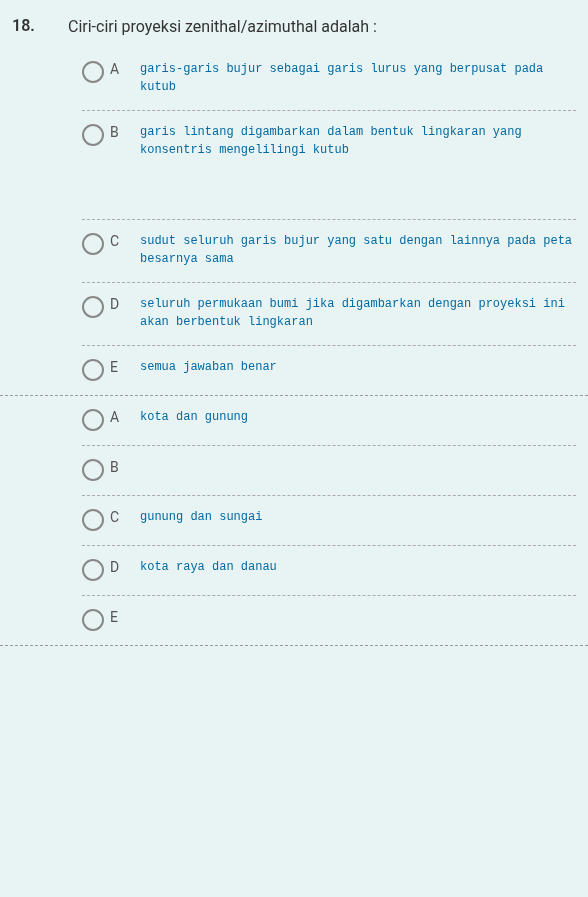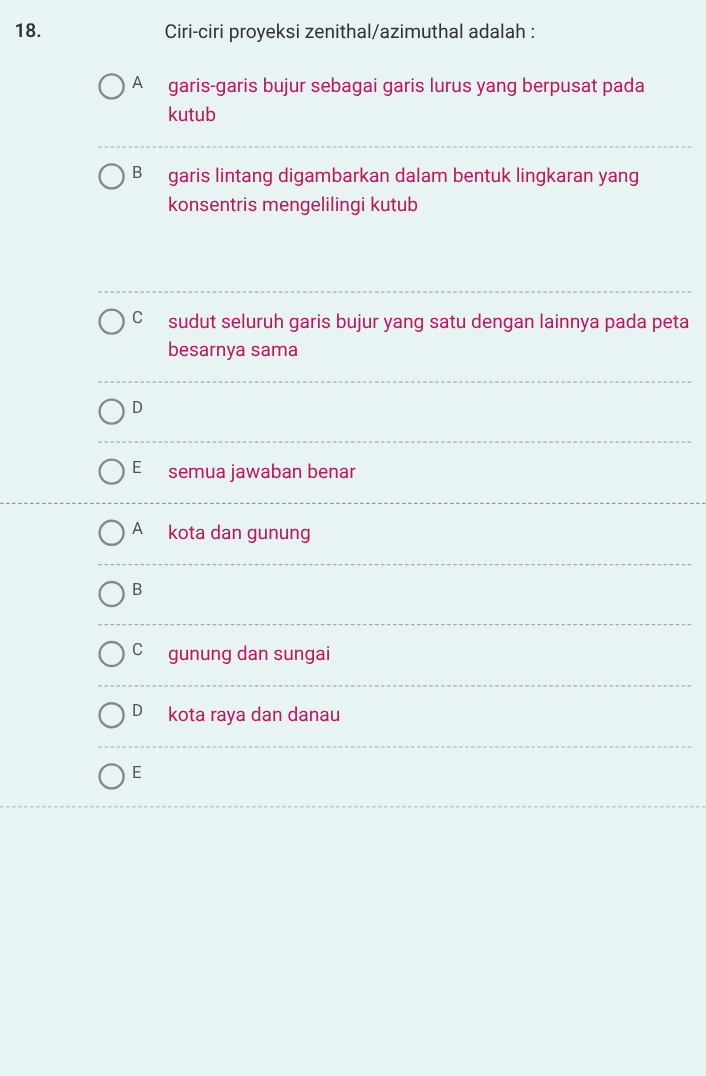--- a/index.html
+++ b/index.html
@@ -10,34 +10,32 @@
   padding: 0;
   color: #444;
 }
 .question-block {
   border-bottom: 1px dashed #999;
 }
 .question-header {
   display: flex;
   padding: 16px 12px 10px 12px;
   align-items: flex-start;
-  gap: 28px;
 }
 .question-number {
   font-weight: 600;
   min-width: 56px;
   font-size: 16px;
   color: #333;
 }
 .question-text {
   font-size: 16px;
   color: #333;
   line-height: 1.4;
   flex: 1;
-  margin-left: 41px;
 }
 .options {
   padding-left: 82px;
   padding-right: 12px;
 }
 .option {
   display: flex;
   align-items: flex-start;
   padding: 12px 0 14px 0;
   border-bottom: 1px dashed #aaa;
@@ -57,24 +55,25 @@
 }
 .option-letter {
   font-size: 14px;
   color: #555;
   margin-left: 6px;
   margin-right: 16px;
   min-width: 14px;
   margin-top: 1px;
 }
 .option-text {
-  font-size: 16px;
-  color: #be185d;
+  font-size: 12px;
+  color: #0369a1;
   line-height: 1.5;
   flex: 1;
+  font-family: Liberation Mono, monospace;
 }
 .gap-after-b {
   padding-bottom: 60px;
 }
 </style>
 </head>
 <body>
 
 <div class="question-block">
   <div class="question-header">
@@ -93,20 +92,21 @@
       <div class="option-text">garis lintang digambarkan dalam bentuk lingkaran yang konsentris mengelilingi kutub</div>
     </div>
     <div class="option">
       <div class="radio"></div>
       <div class="option-letter">C</div>
       <div class="option-text">sudut seluruh garis bujur yang satu dengan lainnya pada peta besarnya sama</div>
     </div>
     <div class="option">
       <div class="radio"></div>
       <div class="option-letter">D</div>
+      <div class="option-text">seluruh permukaan bumi jika digambarkan dengan proyeksi ini akan berbentuk lingkaran</div>
     </div>
     <div class="option">
       <div class="radio"></div>
       <div class="option-letter">E</div>
       <div class="option-text">semua jawaban benar</div>
     </div>
   </div>
 </div>
 
 <div class="question-block">

